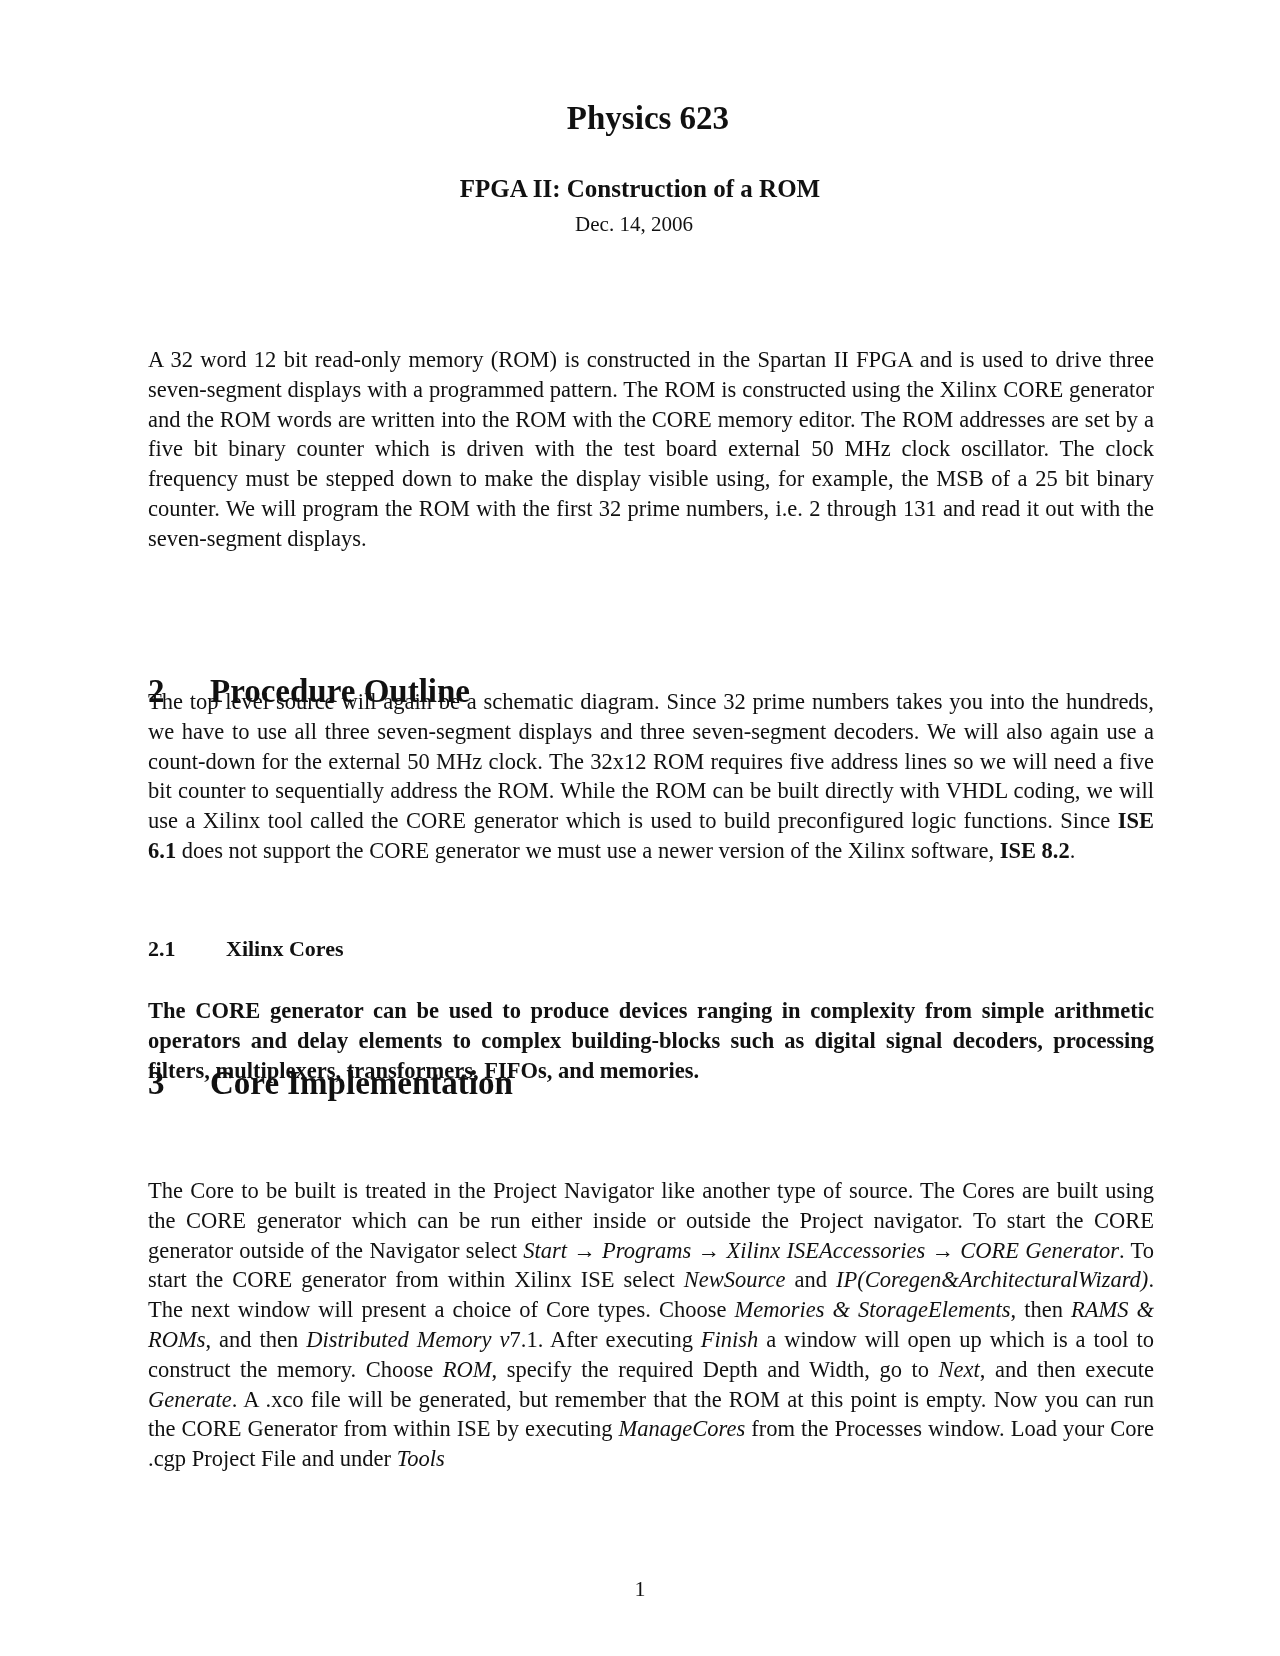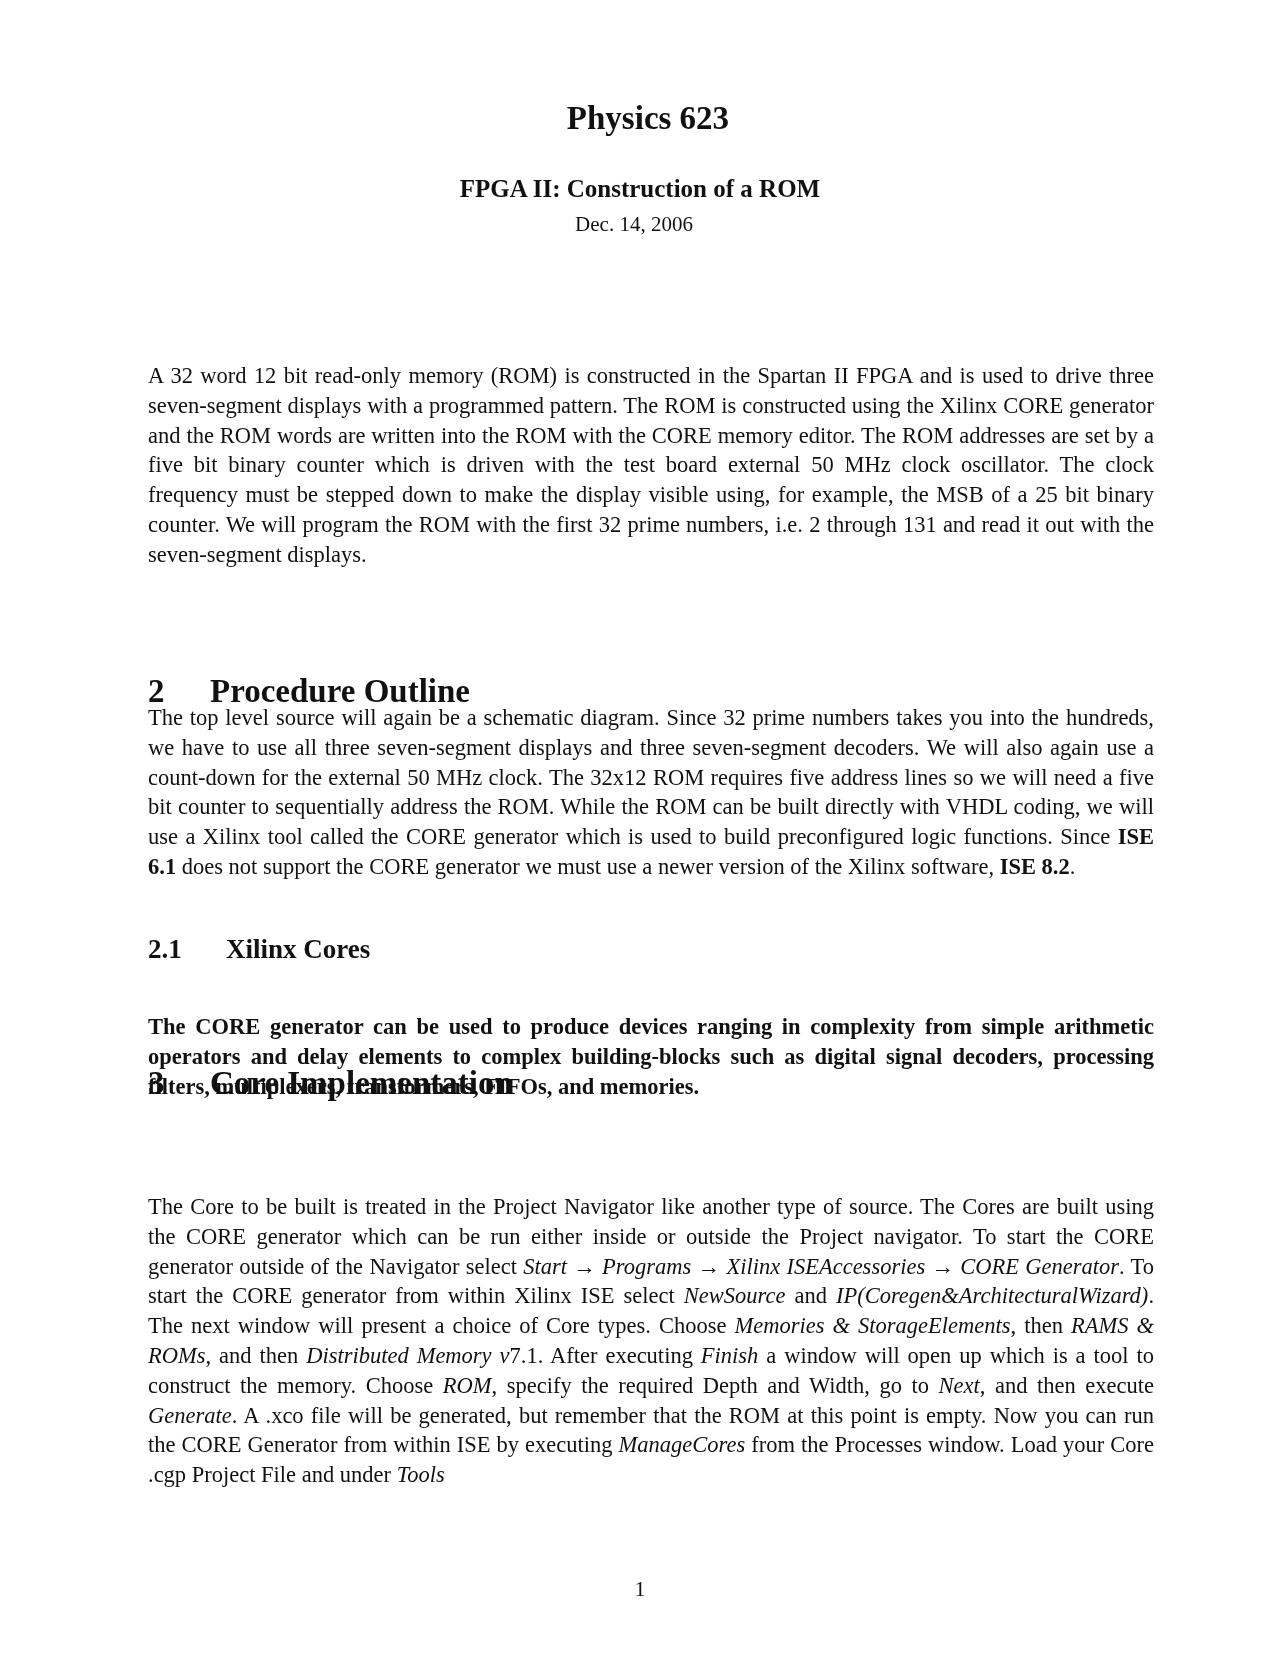--- a/index.html
+++ b/index.html
@@ -21,28 +21,27 @@
     position: absolute; top: 211px; left: 0; width: 1268px; text-align: center;
     font-size: 21px; line-height: 26px;
   }
   .sec {
     position: absolute; left: 148px; width: 1000px;
     font-size: 33px; font-weight: bold; line-height: 40px;
   }
   .sec .num { display: inline-block; width: 62px; }
   .subsec {
     position: absolute; left: 148px; width: 1000px;
-    font-size: 27px; font-weight: bold; line-height: 34px;
+    font-size: 22px; font-weight: bold; line-height: 34px;
   }
   .subsec .num { display: inline-block; width: 78px; }
   .para {
     position: absolute; left: 148px; width: 1006px;
     font-size: 22.5px; line-height: 29.8px;
     text-align: justify;
-    margin-top: 16px;
   }
   .para i { font-style: italic; }
   .para b { font-weight: bold; }
   .pagenum {
     position: absolute; top: 1576px; left: 0; width: 1280px; text-align: center;
     font-size: 22px; line-height: 26px;
   }
 </style>
 </head>
 <body>

